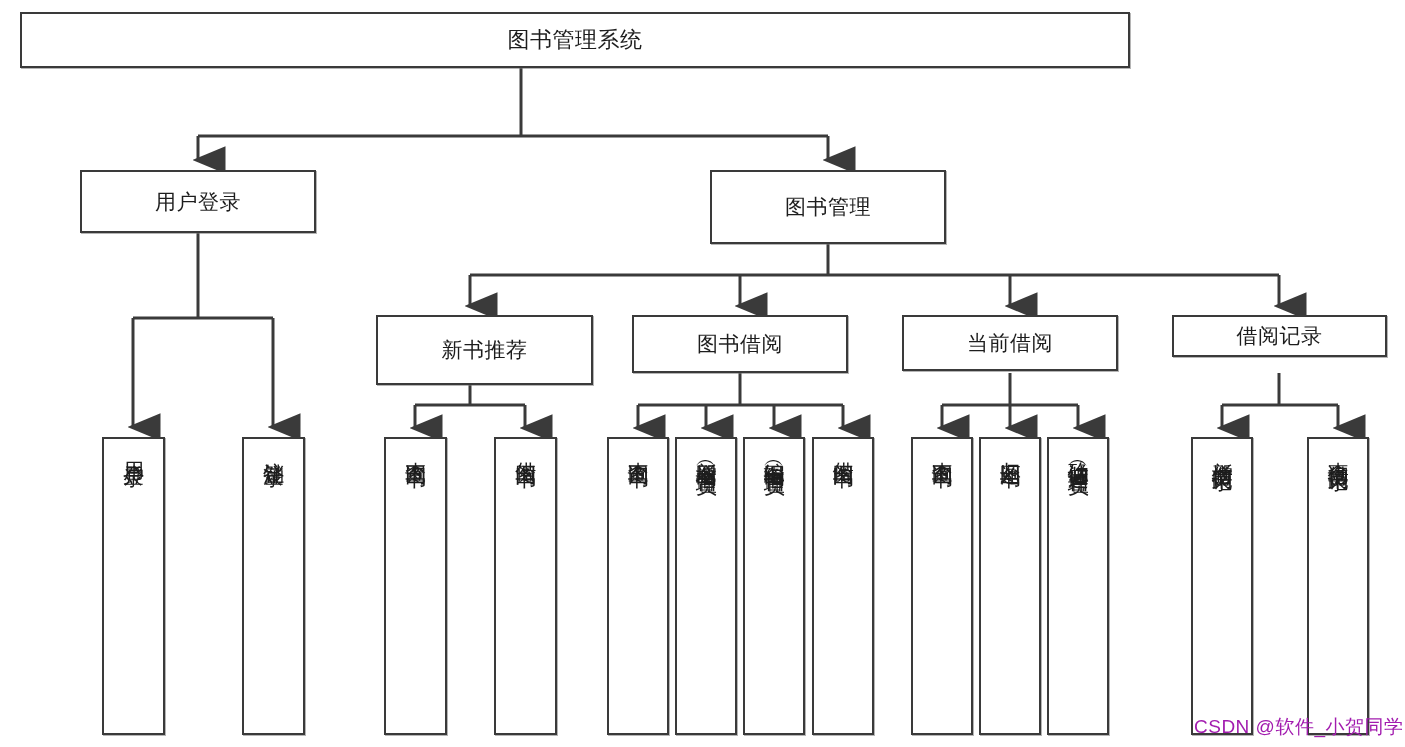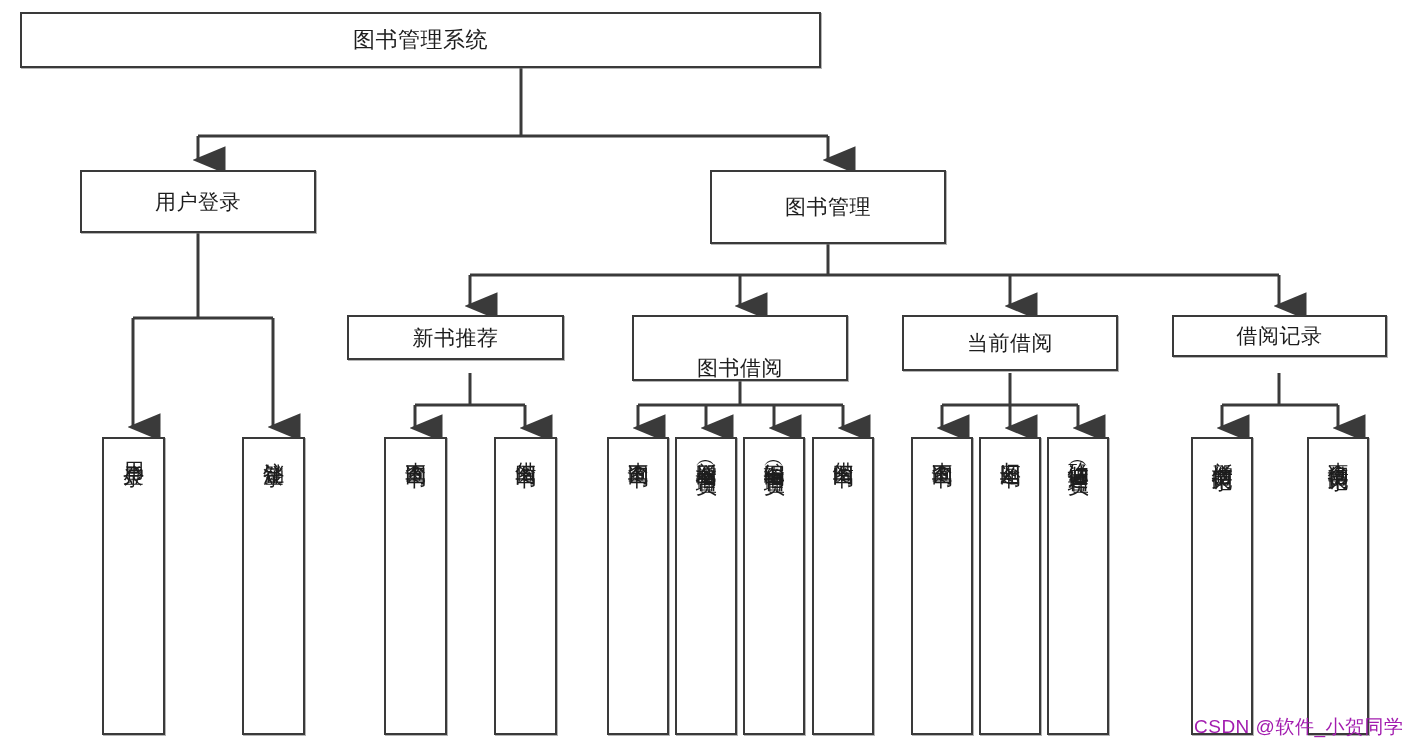--- a/index.html
+++ b/index.html
@@ -100,35 +100,35 @@
       <path d="M1010,405 L1010,428" marker-end="url(#arrow)"></path>
       <path d="M1078,405 L1078,428" marker-end="url(#arrow)"></path>
 
       <path d="M1279,373 L1279,405"></path>
       <path d="M1222,405 L1338,405"></path>
       <path d="M1222,405 L1222,428" marker-end="url(#arrow)"></path>
       <path d="M1338,405 L1338,428" marker-end="url(#arrow)"></path>
     </g>
   </svg>
 
-  <div class="node-box node-h node-root" style="left:20px;top:12px;width:801px;height:56px;">
+  <div class="node-box node-h node-root" style="left:20px;top:12px;width:1110px;height:56px;">
     <span class="node-label">图书管理系统</span>
   </div>
 
   <div class="node-box node-h" style="left:80px;top:170px;width:236px;height:63px;">
     <span class="node-label">用户登录</span>
   </div>
   <div class="node-box node-h" style="left:710px;top:170px;width:236px;height:74px;">
     <span class="node-label">图书管理</span>
   </div>
 
-  <div class="node-box node-h" style="left:347px;top:315px;width:217px;height:45px;">
+  <div class="node-box node-h" style="left:376px;top:315px;width:217px;height:70px;">
     <span class="node-label">新书推荐</span>
   </div>
-  <div class="node-box node-h" style="left:632px;top:315px;width:216px;height:66px;align-items:flex-end;">
+  <div class="node-box node-h" style="left:632px;top:315px;width:216px;height:58px;">
     <span class="node-label">图书借阅</span>
   </div>
   <div class="node-box node-h" style="left:902px;top:315px;width:216px;height:56px;">
     <span class="node-label">当前借阅</span>
   </div>
   <div class="node-box node-h" style="left:1172px;top:315px;width:215px;height:42px;">
     <span class="node-label">借阅记录</span>
   </div>
 
   <div class="node-box node-v" style="left:102px;top:437px;width:63px;height:298px;">

